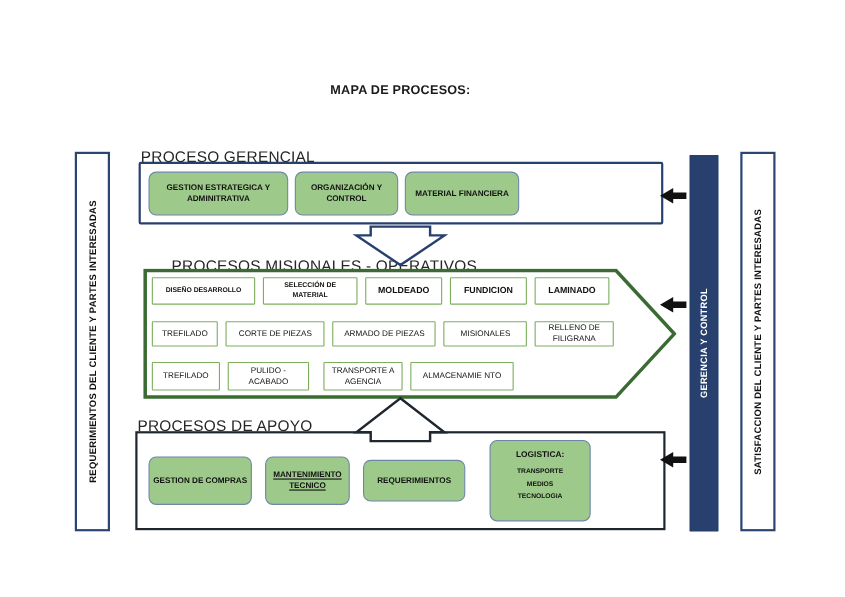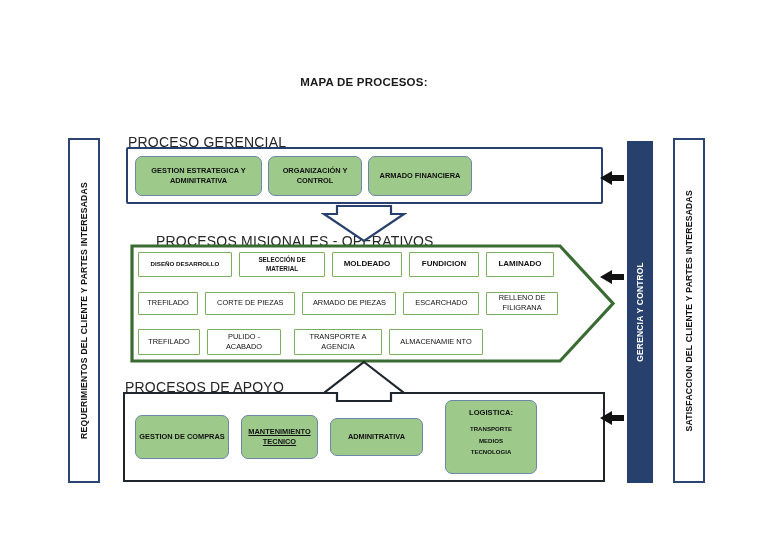--- a/index.html
+++ b/index.html
@@ -93,21 +93,21 @@
   
   #op-1-0{width:62px;font-size:7.4px;}
   #op-1-1{width:93px;font-size:7.4px;}
   #op-1-2{width:97px;font-size:7.4px;}
   #op-1-3{width:78px;font-size:7.4px;}
   #op-1-4{width:74px;font-size:7.4px;}
   
   #op-2-0{width:62px;font-size:7.4px;}
   #op-2-1{width:74px;font-size:7.4px;}
   #op-2-2{width:79px;font-size:7.4px;margin-left:6px;}
-  #op-2-3{width:88px;font-size:7.4px;margin-left:6px;}
+  #op-2-3{width:72px;font-size:7.4px;margin-left:6px;}
   #op-2-4{width:94px;font-size:7.4px;}
 
   
   #apoyo-box{
     left:123px;top:392px;width:482px;height:90px;
     border:2px solid #20262E;background:#ffffff;
   }
   #apoyo-row{
     position:absolute;left:0;top:0;right:0;bottom:0;
     display:flex;align-items:center;gap:12px;padding:0 10px;
@@ -151,57 +151,57 @@
   </div>
 
   <div class="abs caption" id="cap-gerencial">PROCESO GERENCIAL</div>
   <div class="abs caption" id="cap-operativos">PROCESOS MISIONALES - OPERATIVOS</div>
   <div class="abs caption" id="cap-apoyo">PROCESOS DE APOYO</div>
 
   <div class="abs" id="gerencial-box">
     <div id="gerencial-row">
       <div class="gbox" id="gbox-0">GESTION ESTRATEGICA Y ADMINITRATIVA</div>
       <div class="gbox" id="gbox-2">ORGANIZACIÓN Y CONTROL</div>
-      <div class="gbox" id="gbox-3">ARMADO FINANCIERA</div>
+      <div class="gbox" id="gbox-3">MATERIAL FINANCIERA</div>
     </div>
   </div>
 
   <div class="abs" id="operativos-wrap">
     <svg id="operativos-chevron" viewBox="0 0 485 119">
       <polygon points="2,2 430,2 483,59.5 430,117 2,117" fill="#ffffff" stroke="#3A6B33" stroke-width="3.2" stroke-linejoin="miter"></polygon>
     </svg>
     <div id="operativos-inner">
       <div class="op-row op-r0">
         <div class="opbox" id="op-0-0">DISEÑO DESARROLLO</div>
         <div class="opbox" id="op-0-1">SELECCIÓN DE MATERIAL</div>
         <div class="opbox" id="op-0-2">MOLDEADO</div>
         <div class="opbox" id="op-0-3">FUNDICION</div>
         <div class="opbox" id="op-0-4">LAMINADO</div>
       </div>
       <div class="op-row op-r1">
         <div class="opbox" id="op-1-0">TREFILADO</div>
         <div class="opbox" id="op-1-1">CORTE DE PIEZAS</div>
         <div class="opbox" id="op-1-2">ARMADO DE PIEZAS</div>
-        <div class="opbox" id="op-1-3">ESCARCHADO</div>
+        <div class="opbox" id="op-1-3">MISIONALES</div>
         <div class="opbox" id="op-1-4">RELLENO  DE FILIGRANA</div>
       </div>
       <div class="op-row op-r2">
         <div class="opbox" id="op-2-0">TREFILADO</div>
         <div class="opbox" id="op-2-1">PULIDO - ACABADO</div>
         <div class="opbox" id="op-2-3">TRANSPORTE A AGENCIA</div>
         <div class="opbox" id="op-2-4">ALMACENAMIE NTO</div>
       </div>
     </div>
   </div>
 
   <div class="abs" id="apoyo-box">
     <div id="apoyo-row">
       <div class="abox" id="abox-0">GESTION DE COMPRAS</div>
       <div class="abox" id="abox-1">MANTENIMIENTO TECNICO</div>
-      <div class="abox" id="abox-2">ADMINITRATIVA</div>
+      <div class="abox" id="abox-2">REQUERIMIENTOS</div>
       <div class="abox" id="abox-3">
         <span class="log-title">LOGISTICA:</span>
         <span class="log-sub" id="log-sub">TRANSPORTE<br>MEDIOS<br>TECNOLOGIA</span>
       </div>
     </div>
   </div>
 
   <svg id="arrows" viewBox="0 0 768 543">
 
     <g>

